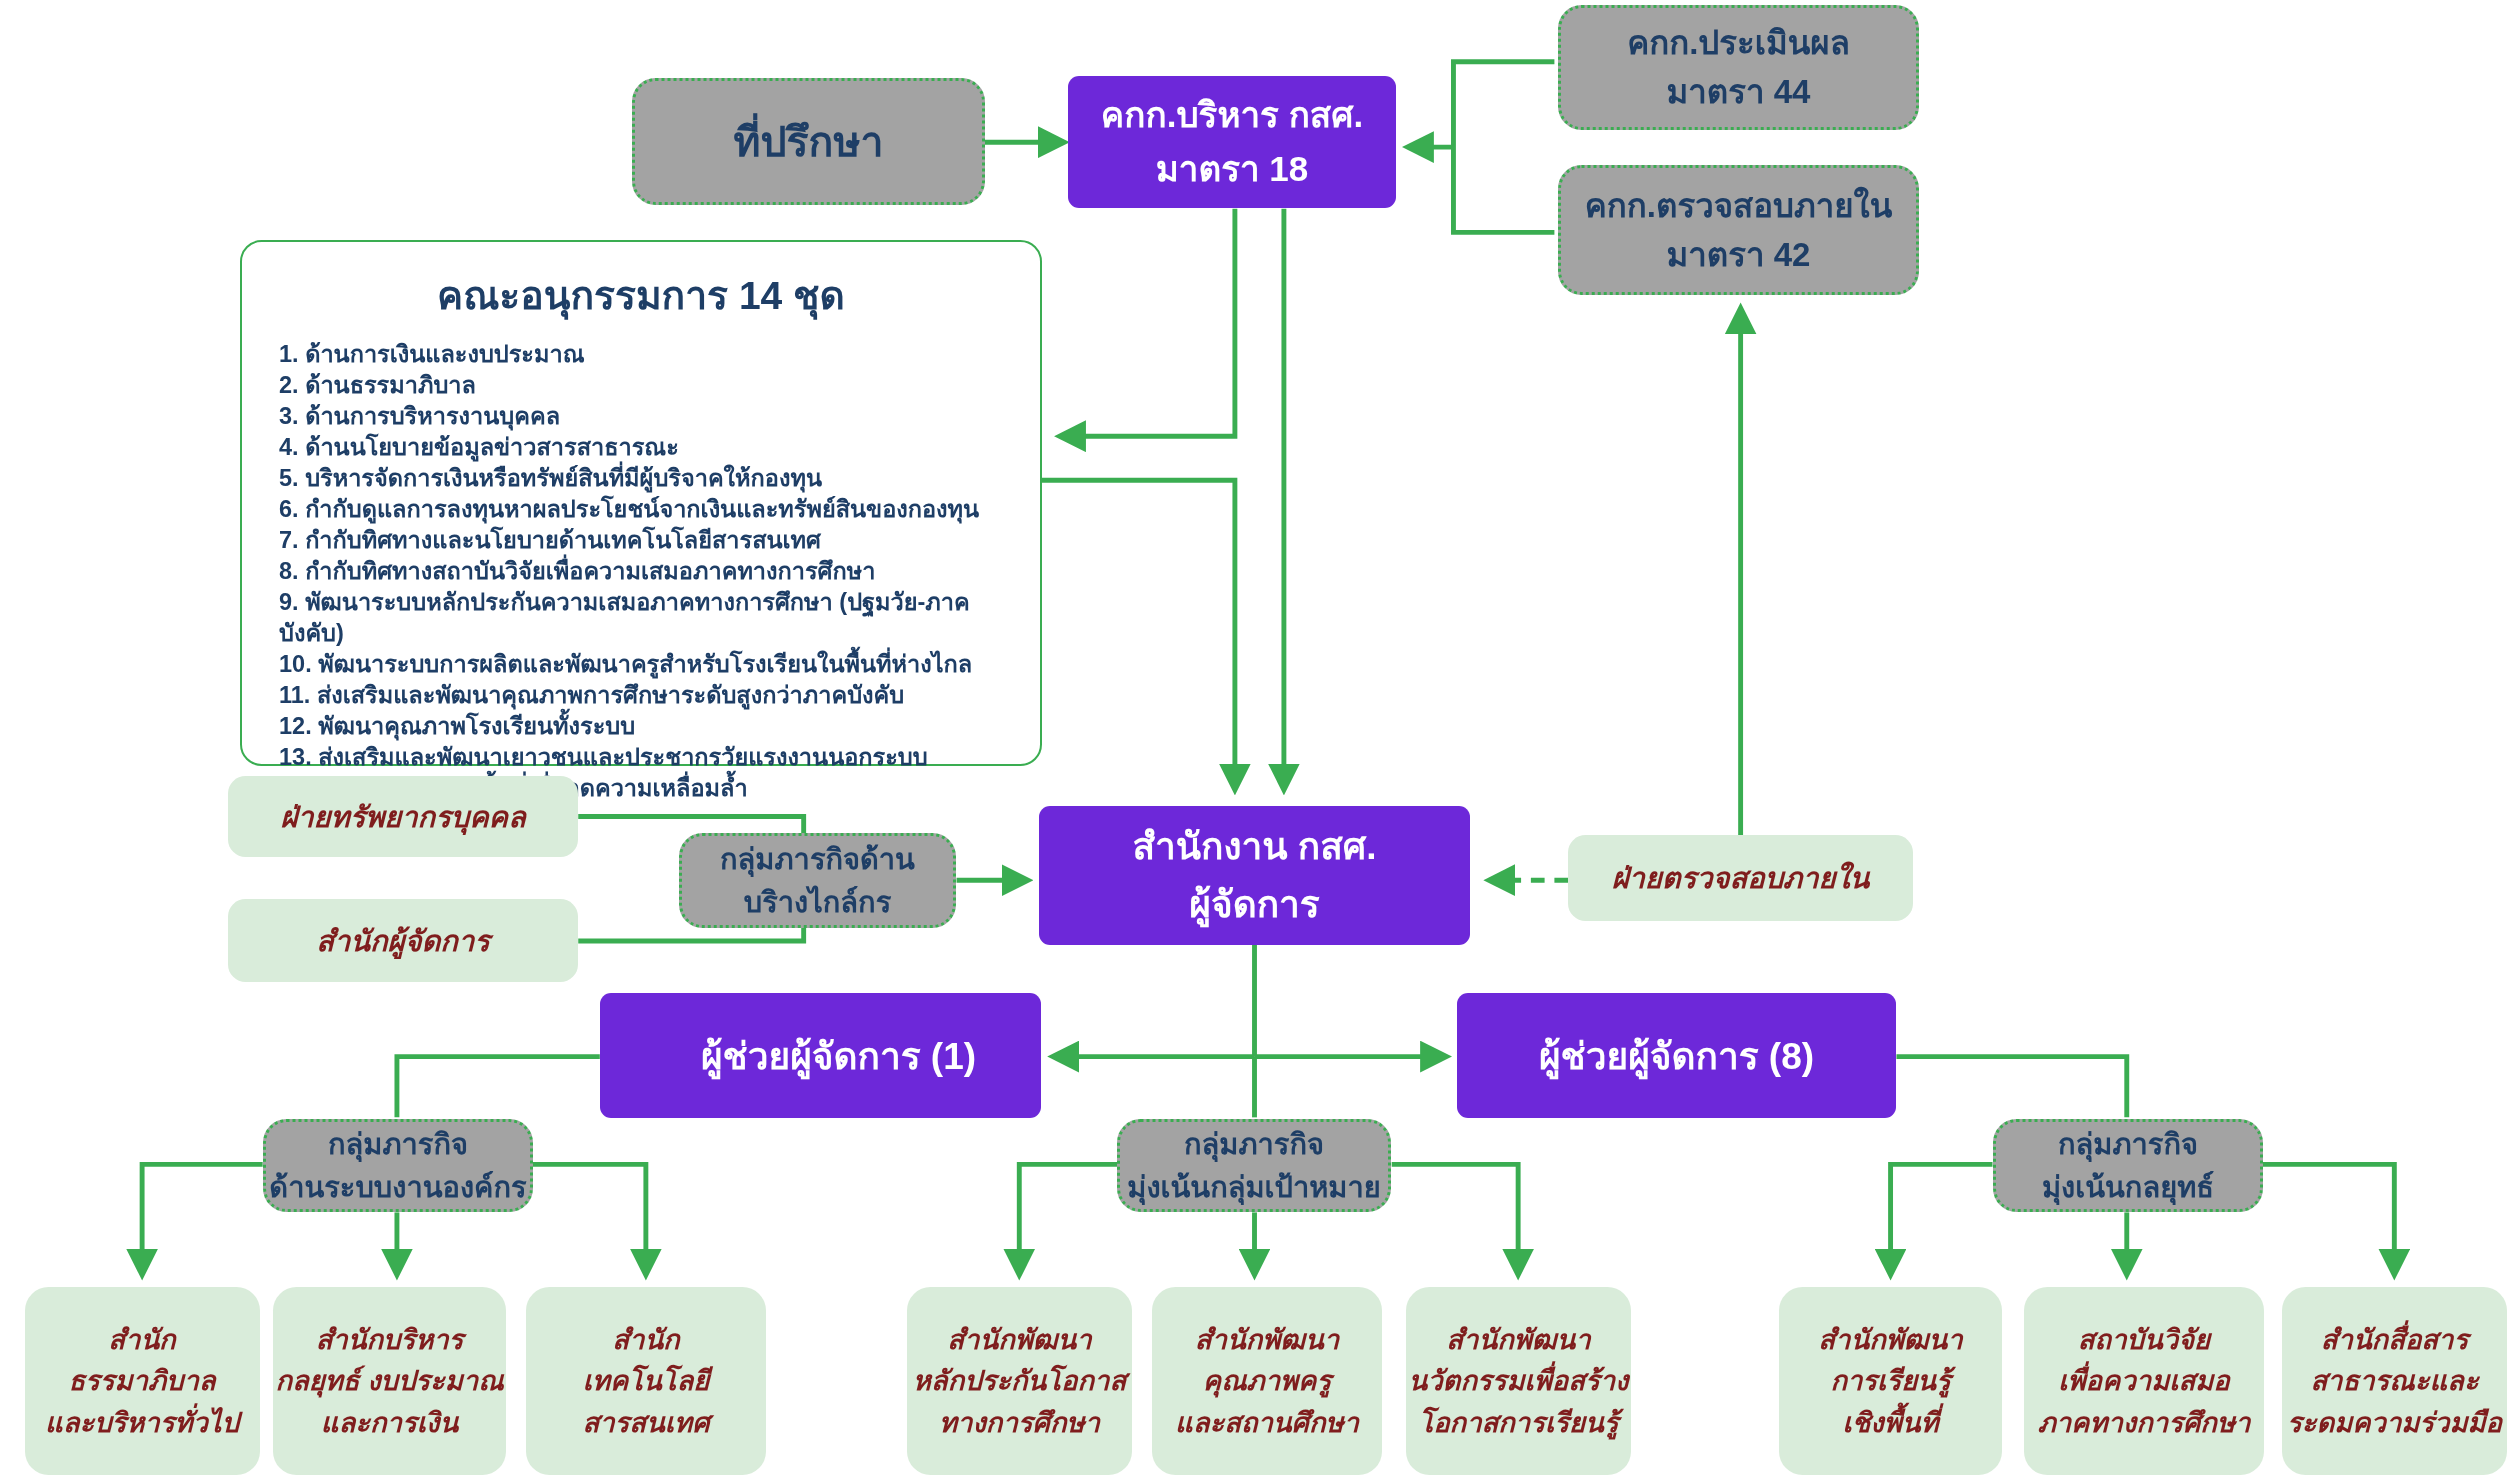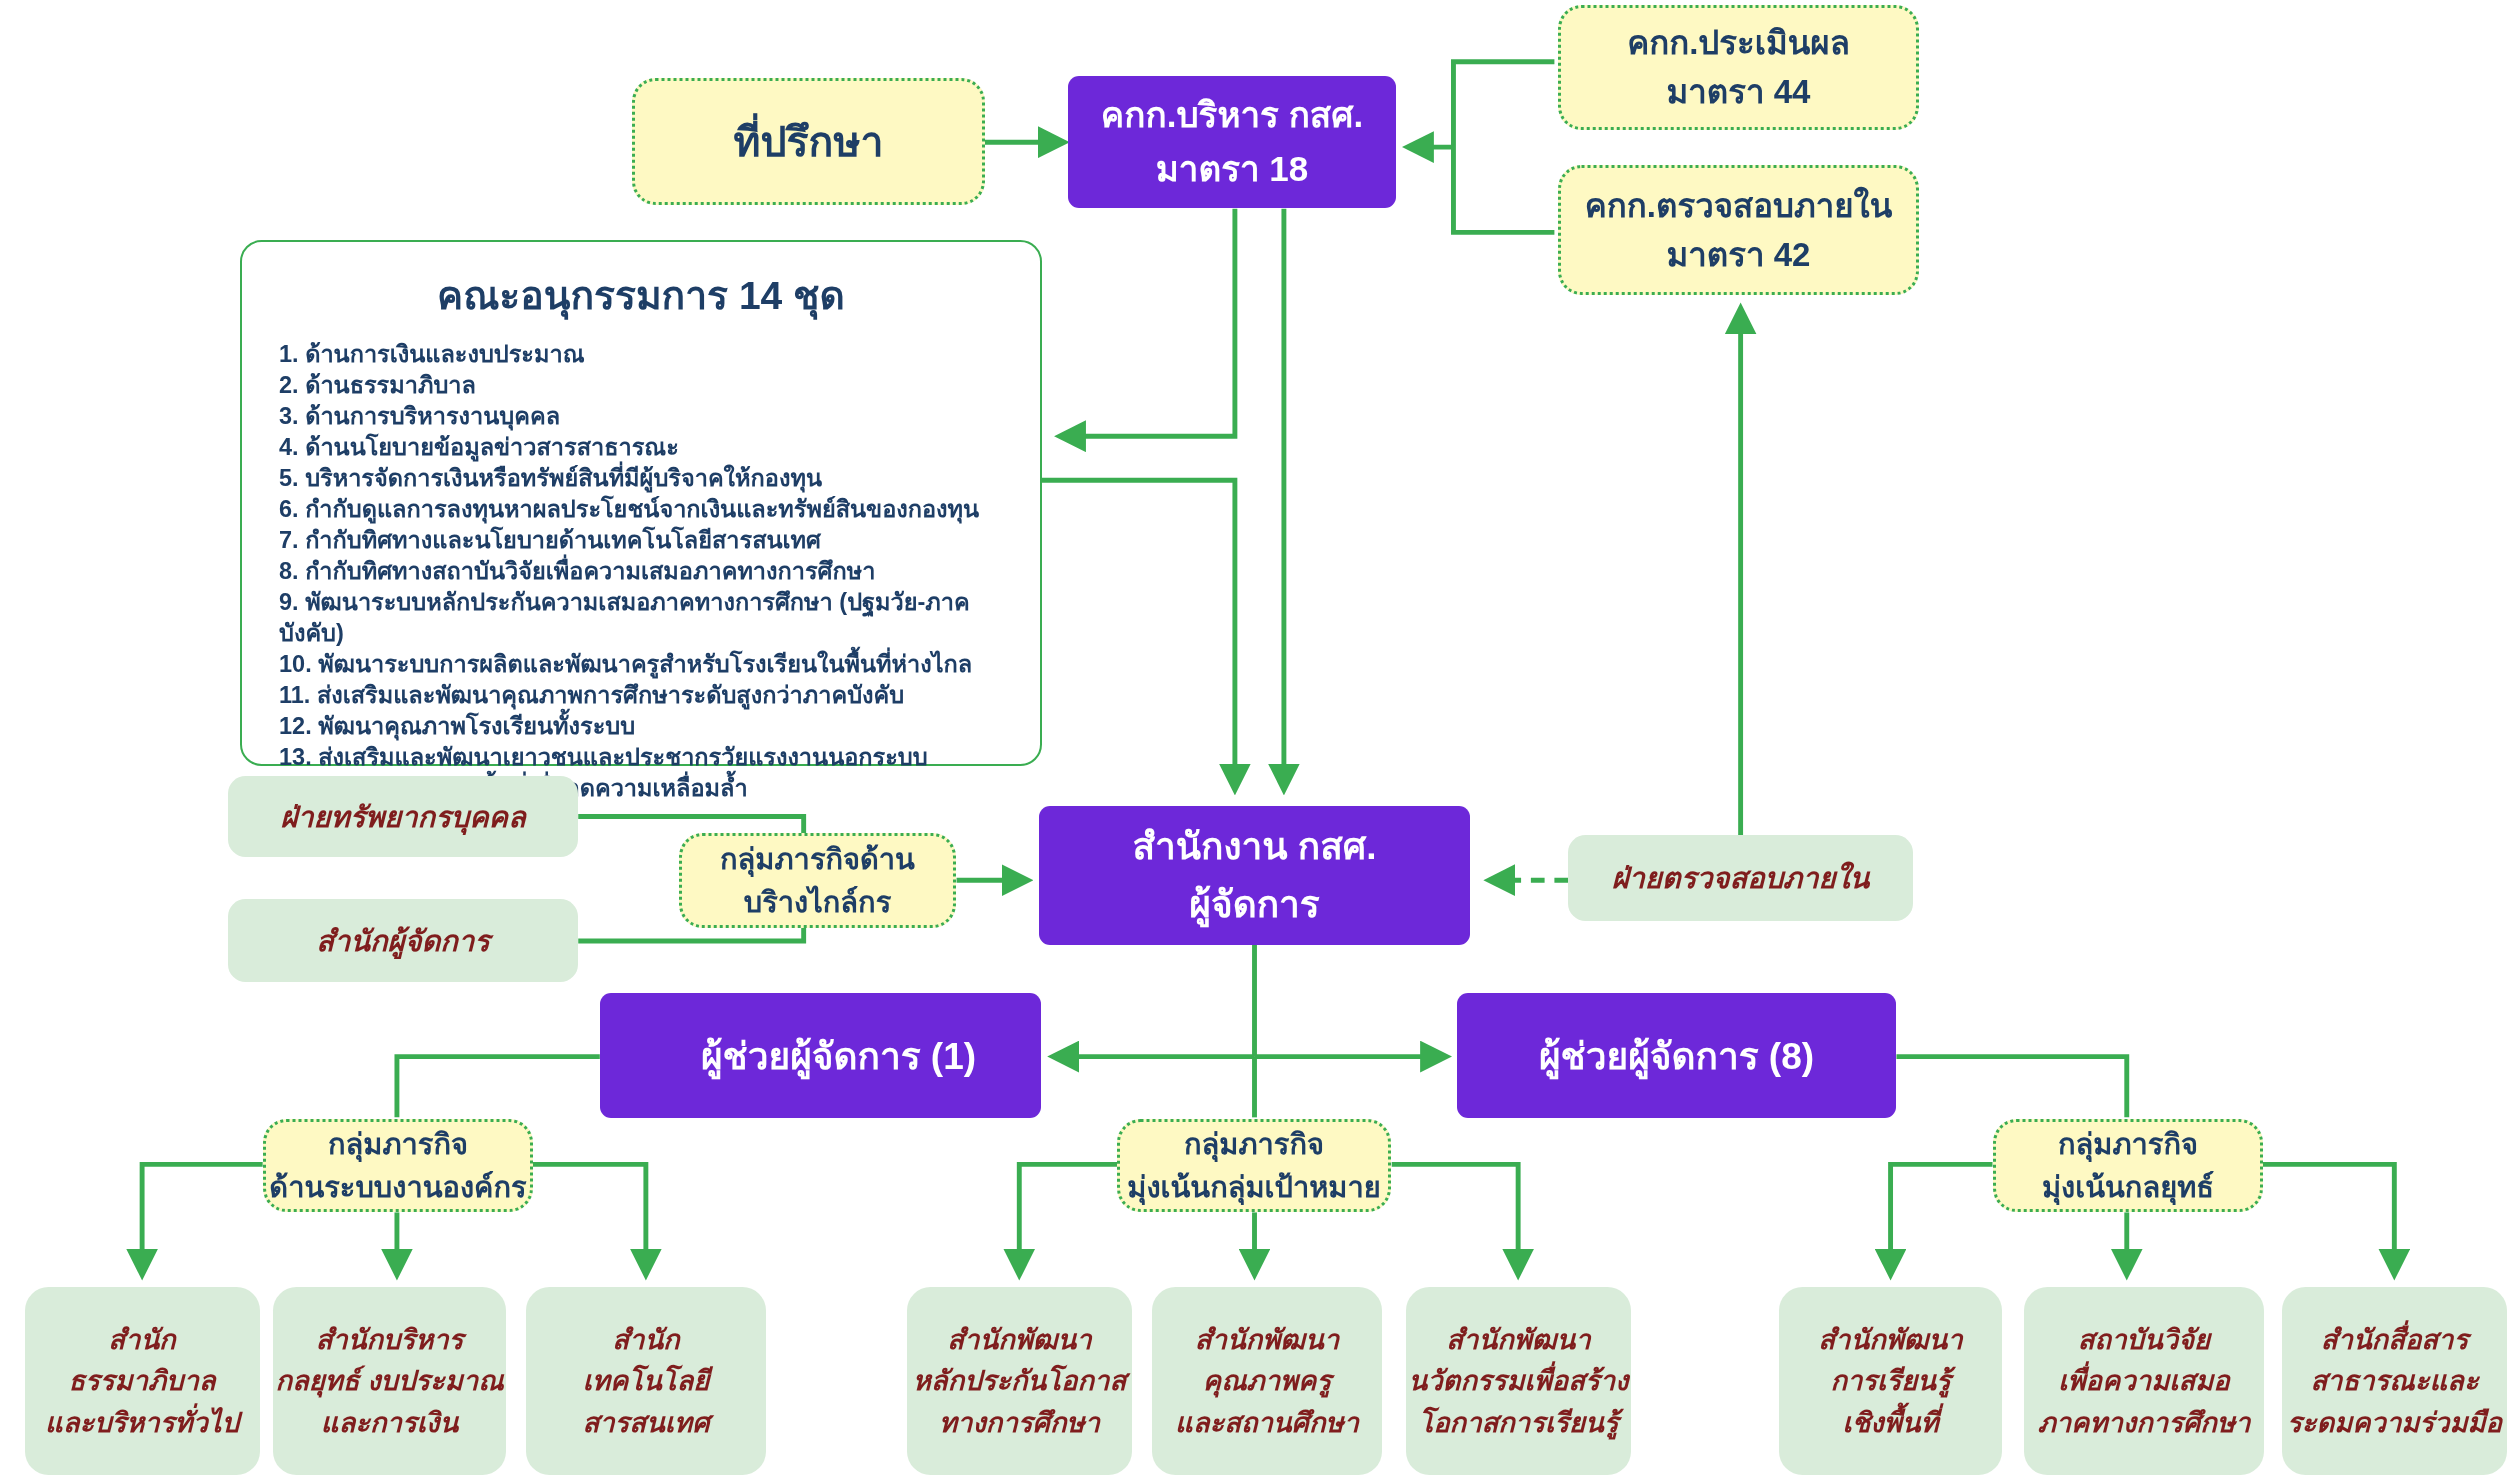--- a/index.html
+++ b/index.html
@@ -3,21 +3,21 @@
 <meta charset="utf-8">
 <style>
   html,body{margin:0;padding:0;background:#ffffff;}
   .canvas{position:relative;width:2509px;height:1483px;background:#ffffff;overflow:hidden;
           font-family:"Liberation Sans","DejaVu Sans",sans-serif;}
   .wires{position:absolute;left:0;top:0;z-index:0;}
   .node{position:absolute;z-index:1;display:flex;align-items:center;justify-content:center;
         text-align:center;box-sizing:border-box;white-space:pre-line;font-weight:bold;}
   .node-green{background:#6d28d9;color:#ffffff;border-radius:11px;}
   .node-light{background:#d9ecda;color:#7f1d1d;border-radius:17.6px;font-style:italic;}
-  .node-dotted{background:#fef9c3;color:#1e3e66;border:3.9px dotted #3aad51;border-radius:23.5px;}
+  .node-dotted{background:#a3a3a3;color:#1e3e66;border:3.9px dotted #3aad51;border-radius:23.5px;}
   .panel{position:absolute;z-index:1;box-sizing:border-box;background:#ffffff;
          border:2.9px solid #3aad51;border-radius:21.6px;color:#1e3e66;}
   .panel-title{font-weight:bold;font-size:39px;text-align:center;margin:21.6px 9.8px 13.7px 9.8px;}
   .panel-items{font-size:23.5px;font-weight:bold;line-height:31px;padding:0 19.6px 0 37px;}
   .dept{font-size:27.4px;line-height:1.5;border-radius:23.5px;}
   .grp{font-size:29px;line-height:1.45;}
 </style>
 </head>
 <body>
 

